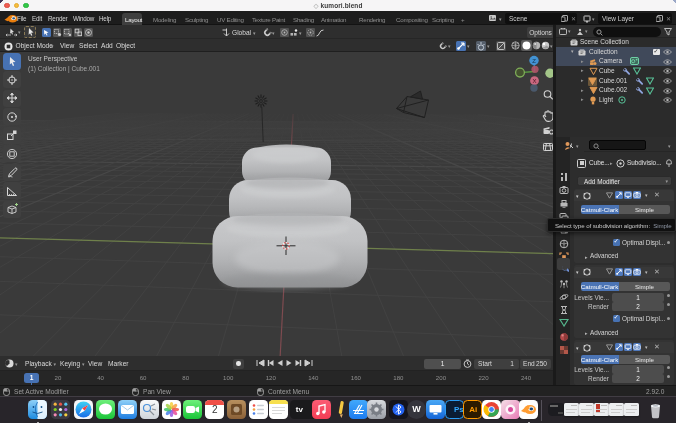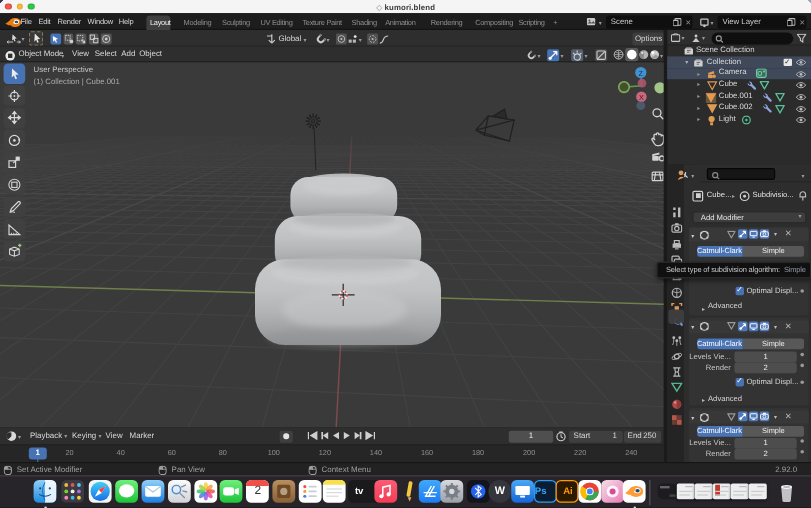--- a/index.html
+++ b/index.html
@@ -1180,21 +1180,21 @@
       <div class="dicon" style="left:407.0px;width:19px;background:#35353c;border-radius:50%">
         <div style="position:absolute;top:4px;width:19px;text-align:center;font-size:9px;color:#fff;font-weight:bold">W</div>
       </div>
       <div class="dicon" style="left:425.6px;width:19px;background:linear-gradient(180deg,#4aa8f5,#1466d8)">
         <svg width="19" height="19" viewBox="0 0 19 19">
           <rect x="3.5" y="5" width="12" height="7.5" rx="1" fill="#fff"></rect>
           <rect x="7.5" y="13" width="4" height="1.6" fill="#fff"></rect>
         </svg>
       </div>
       <div class="dicon" style="left:444.7px;width:19px;background:#0b1d33;border:1px solid #2a9df4">
-        <div style="position:absolute;top:4.5px;width:18px;text-align:left;font-size:8px;color:#31a8ff;font-weight:bold">Ps</div>
+        <div style="position:absolute;top:4.5px;width:18px;text-align:right;font-size:8px;color:#31a8ff;font-weight:bold">Ps</div>
       </div>
       <div class="dicon" style="left:463.3px;width:19px;background:#2b1a00;border:1px solid #ff9a00">
         <div style="position:absolute;top:4.5px;width:18px;text-align:center;font-size:8px;color:#ff9a00;font-weight:bold">Ai</div>
       </div>
       <div class="dicon" style="left:482.4px;width:19px;background:#fff">
         <svg width="19" height="19" viewBox="0 0 19 19">
           <circle cx="9.5" cy="9.5" r="7.5" fill="#e84335"></circle>
           <path d="M9.5 9.5 L16.8 9.5 A7.5 7.5 0 0 1 5.8 16 Z" fill="#34a853"></path>
           <path d="M9.5 9.5 L5.8 16 A7.5 7.5 0 0 1 2.8 5 Z" fill="#fbbc05"></path>
           <circle cx="9.5" cy="9.5" r="3.2" fill="#fff"></circle>

